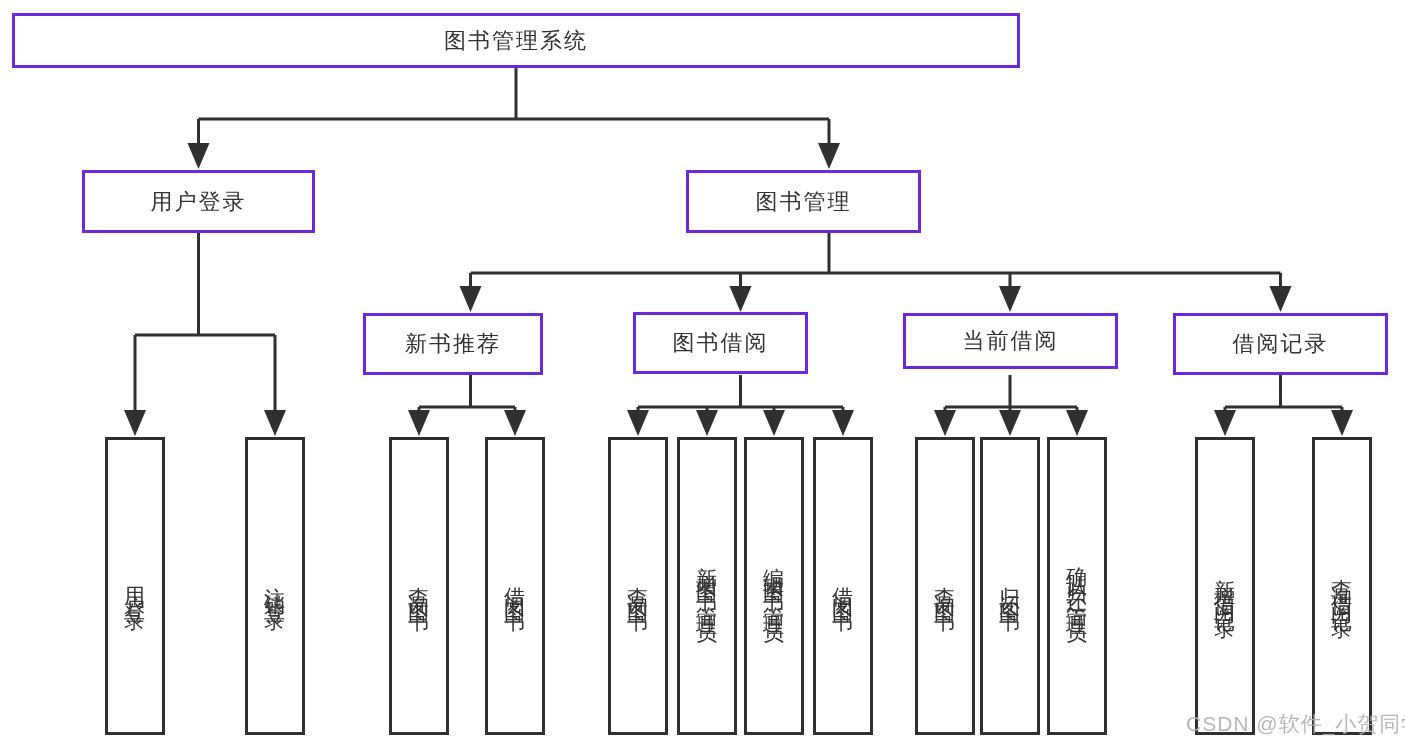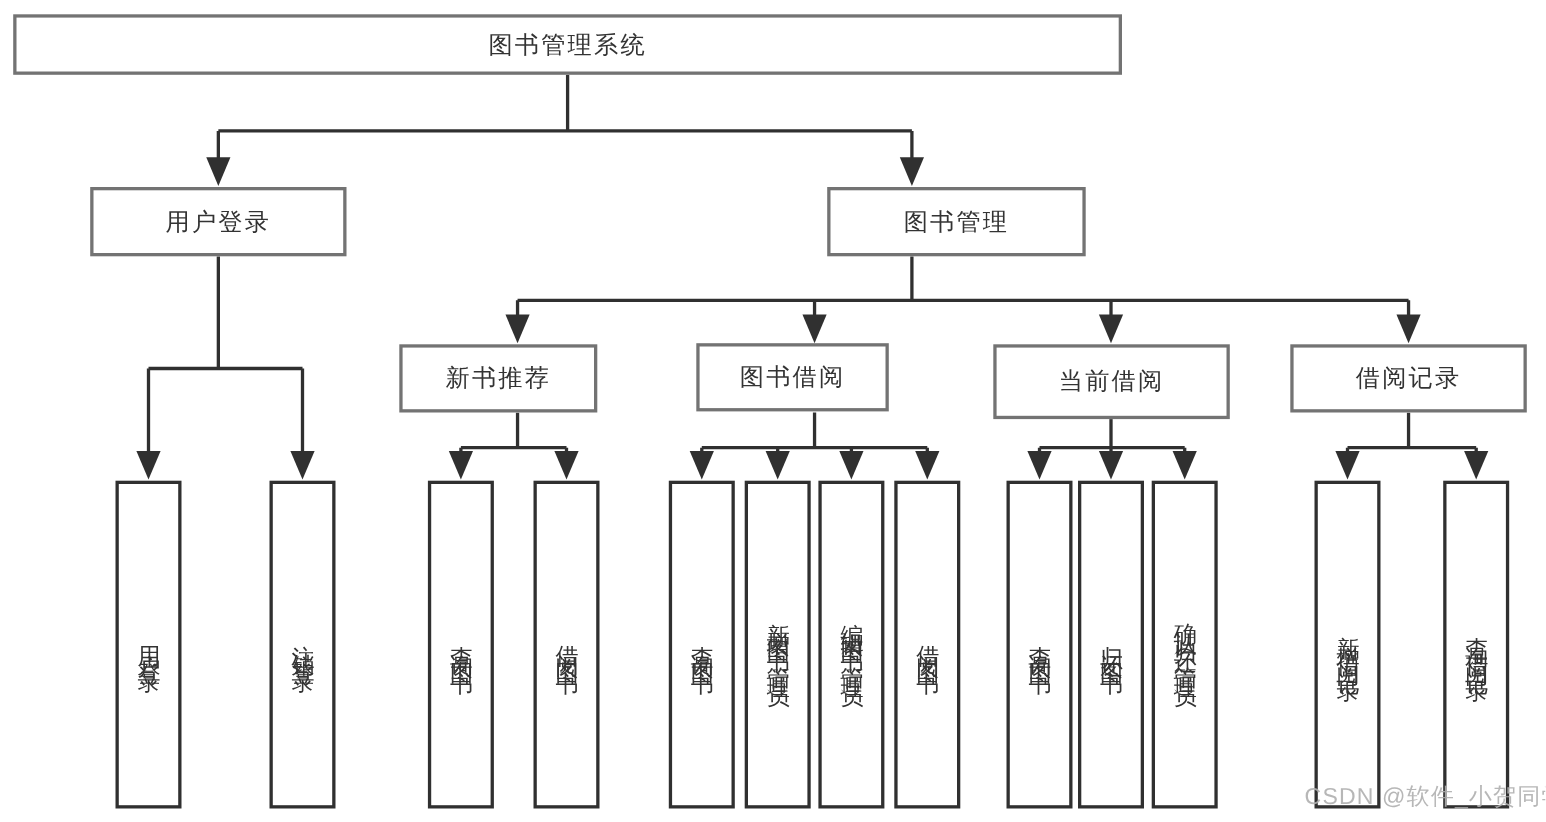--- a/index.html
+++ b/index.html
@@ -2,21 +2,21 @@
 <html><head>
 <meta charset="utf-8">
 <style>
   html,body{margin:0;padding:0;background:#ffffff;}
   .stage{
     position:relative;width:1405px;height:747px;background:#ffffff;overflow:hidden;
     font-family:"Liberation Sans", sans-serif;color:#333333;
   }
   .wires{position:absolute;left:0;top:0;}
   .node{
-    position:absolute;box-sizing:border-box;border:3px solid #737373;background:#ffffff;
+    position:absolute;box-sizing:border-box;border:3px solid #6d28d9;background:#ffffff;
     display:flex;align-items:center;justify-content:center;
     font-size:22px;letter-spacing:2px;color:#333333;
   }
   .leaf{
     position:absolute;box-sizing:border-box;border:3px solid #303030;background:#ffffff;
     display:flex;align-items:center;justify-content:center;
   }
   .vtext{
     writing-mode:vertical-rl;text-orientation:mixed;
     font-size:21px;letter-spacing:8px;line-height:1.1;color:#333333;white-space:nowrap;
@@ -64,31 +64,31 @@
     </g>
   </svg>
 
   <div class="node" style="left:12px;top:13px;width:1008px;height:55px">
     <span>图书管理系统</span>
   </div>
 
   <div class="node" style="left:82px;top:170px;width:233px;height:63px">
     <span>用户登录</span>
   </div>
-  <div class="node" style="left:752px;top:170px;width:235px;height:63px">
+  <div class="node" style="left:686px;top:170px;width:235px;height:63px">
     <span>图书管理</span>
   </div>
 
   <div class="node" style="left:363px;top:313px;width:180px;height:62px">
     <span>新书推荐</span>
   </div>
   <div class="node" style="left:633px;top:312px;width:175px;height:62px">
     <span>图书借阅</span>
   </div>
-  <div class="node" style="left:903px;top:313px;width:215px;height:68px">
+  <div class="node" style="left:903px;top:313px;width:215px;height:56px">
     <span>当前借阅</span>
   </div>
   <div class="node" style="left:1173px;top:313px;width:215px;height:62px">
     <span>借阅记录</span>
   </div>
 
   <div class="leaf" style="left:105px;top:437px;width:60px;height:298px">
     <span class="vtext">用户登录</span>
   </div>
   <div class="leaf" style="left:245px;top:437px;width:60px;height:298px">

